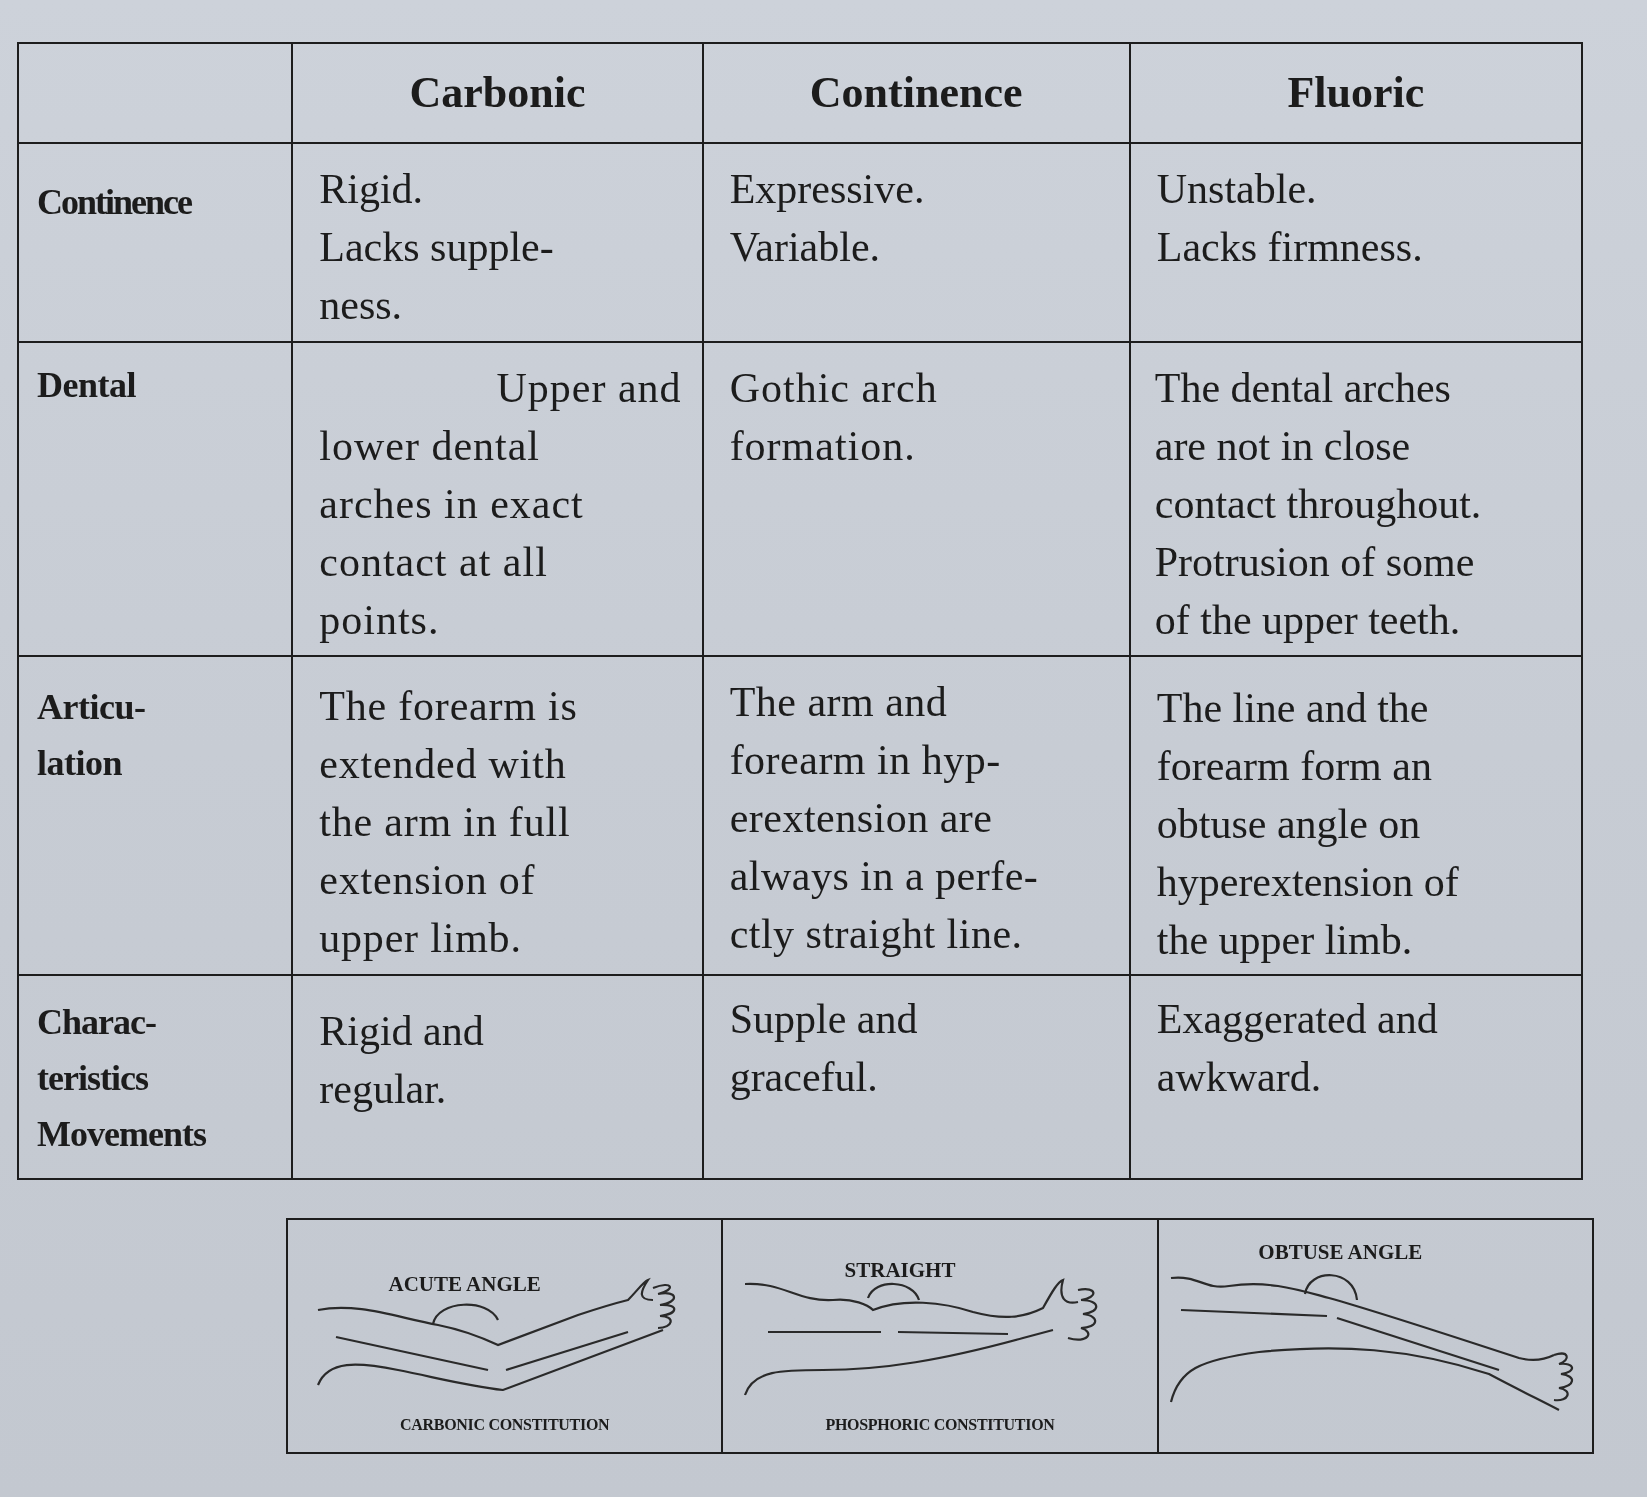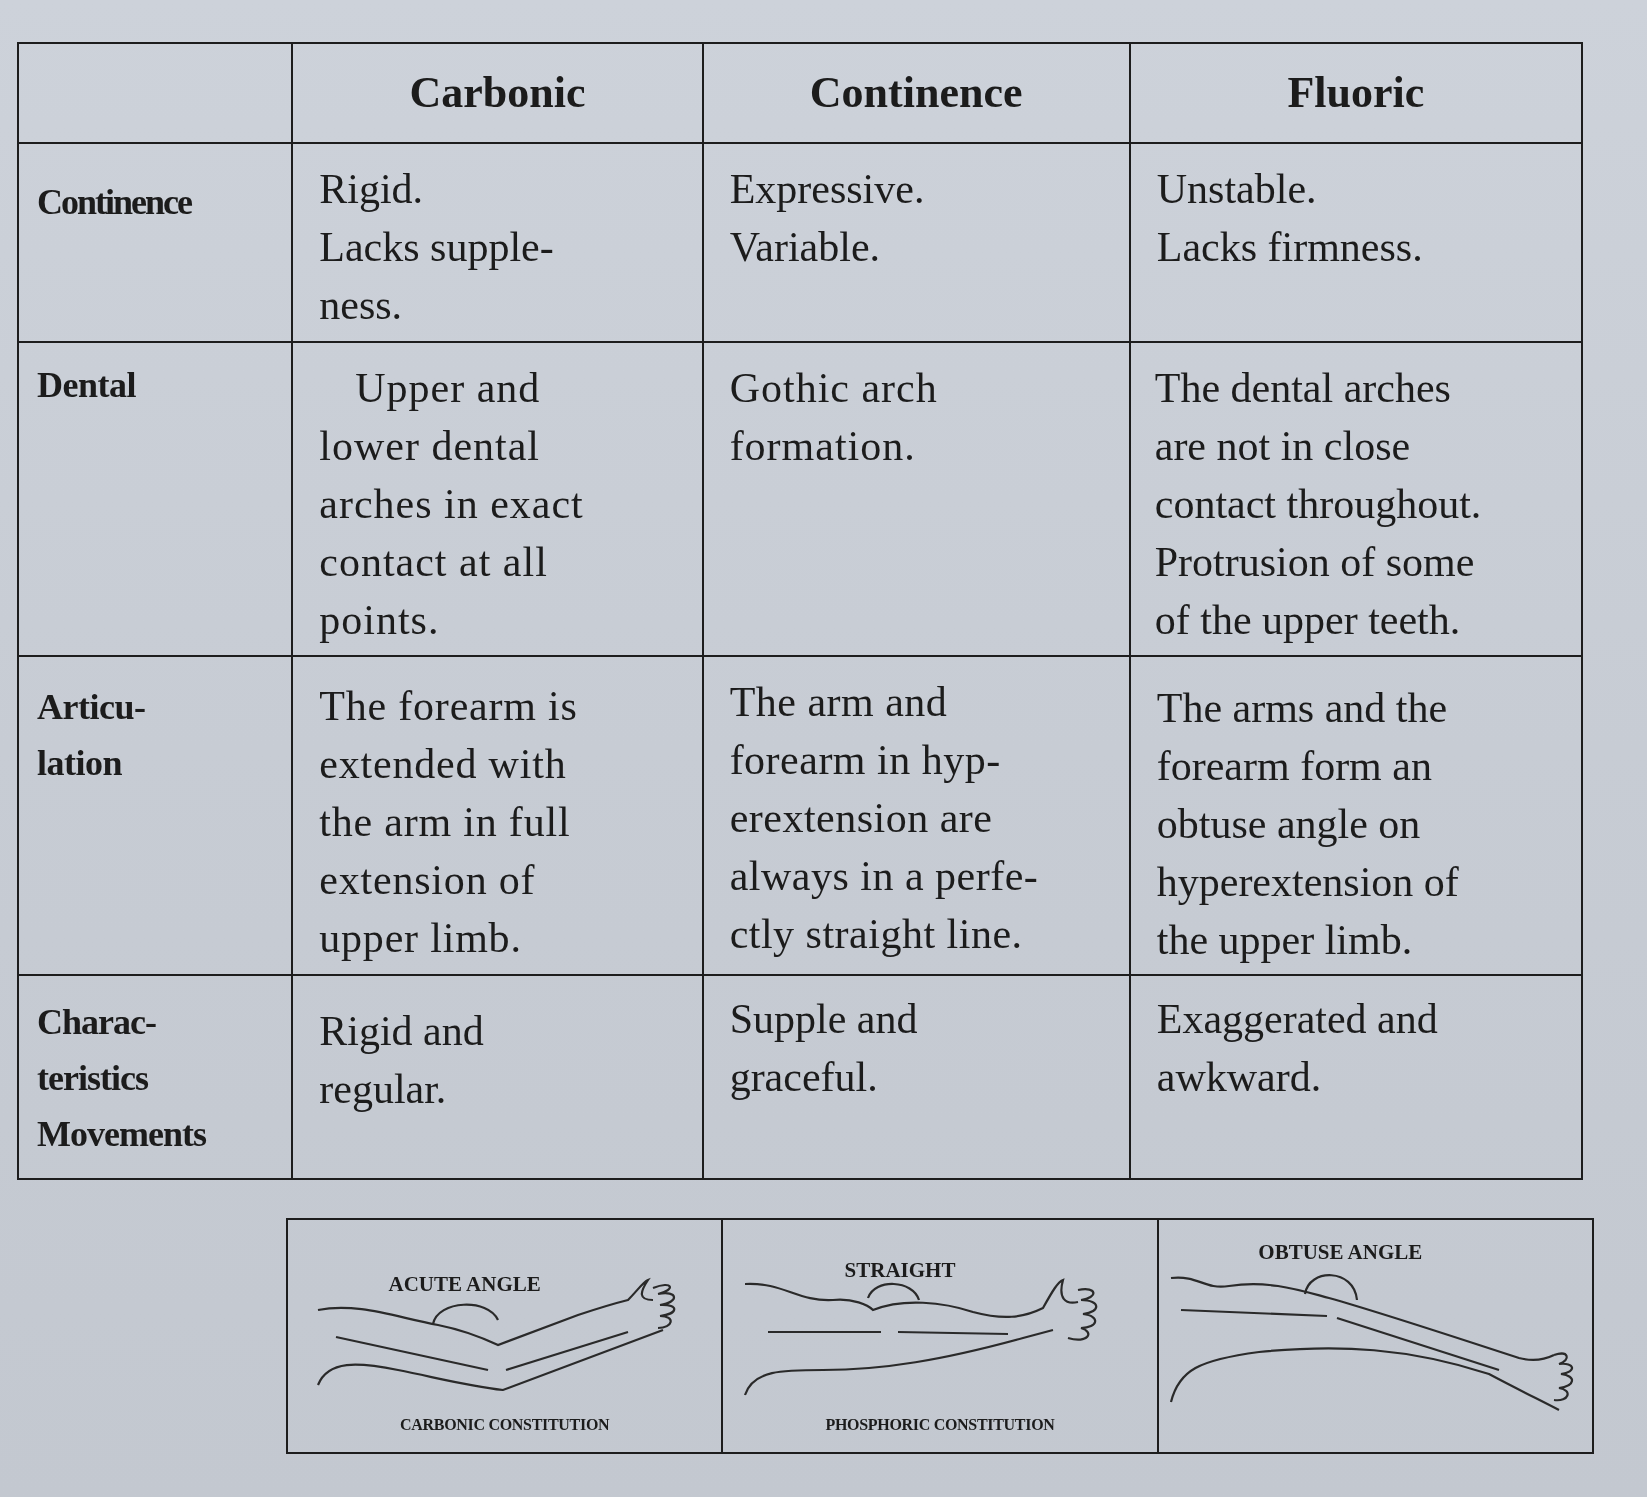--- a/index.html
+++ b/index.html
@@ -32,21 +32,21 @@
   .rowhead {
     font-weight:bold; font-size:36px; line-height:56px;
     padding:14px 10px 0 18px !important;
     letter-spacing:-0.5px;
   }
   .cell {
     font-size:42px; line-height:58px;
     padding:16px 20px 0 26px !important;
   }
   .cell div { white-space:nowrap; }
-  .j { display:flex; justify-content:flex-start;margin-left:36px; }
+  .j { display:flex; justify-content:flex-end; }
   .figure {
     position:absolute; left:286px; top:1218px;
     width:1304px; height:232px;
     border:2.5px solid #1d1d1d;
     display:flex;
   }
   .panel {
     flex:1; position:relative;
     border-right:2.5px solid #1d1d1d;
   }
@@ -139,21 +139,21 @@
       <div>upper limb.</div>
     </td>
     <td class="cell" style="padding-top:16px !important; letter-spacing:0.5px;">
       <div>The arm and</div>
       <div>forearm in hyp-</div>
       <div>erextension are</div>
       <div>always in a perfe-</div>
       <div>ctly straight line.</div>
     </td>
     <td class="cell" style="padding-top:22px !important;">
-      <div>The arms and the</div>
+      <div>The line and the</div>
       <div>forearm form an</div>
       <div>obtuse angle on</div>
       <div>hyperextension of</div>
       <div>the upper limb.</div>
     </td>
   </tr>
 
   <tr style="height:200px">
     <td class="rowhead" style="padding-top:18px !important; letter-spacing:-1px;">
       <div>Charac-</div>

